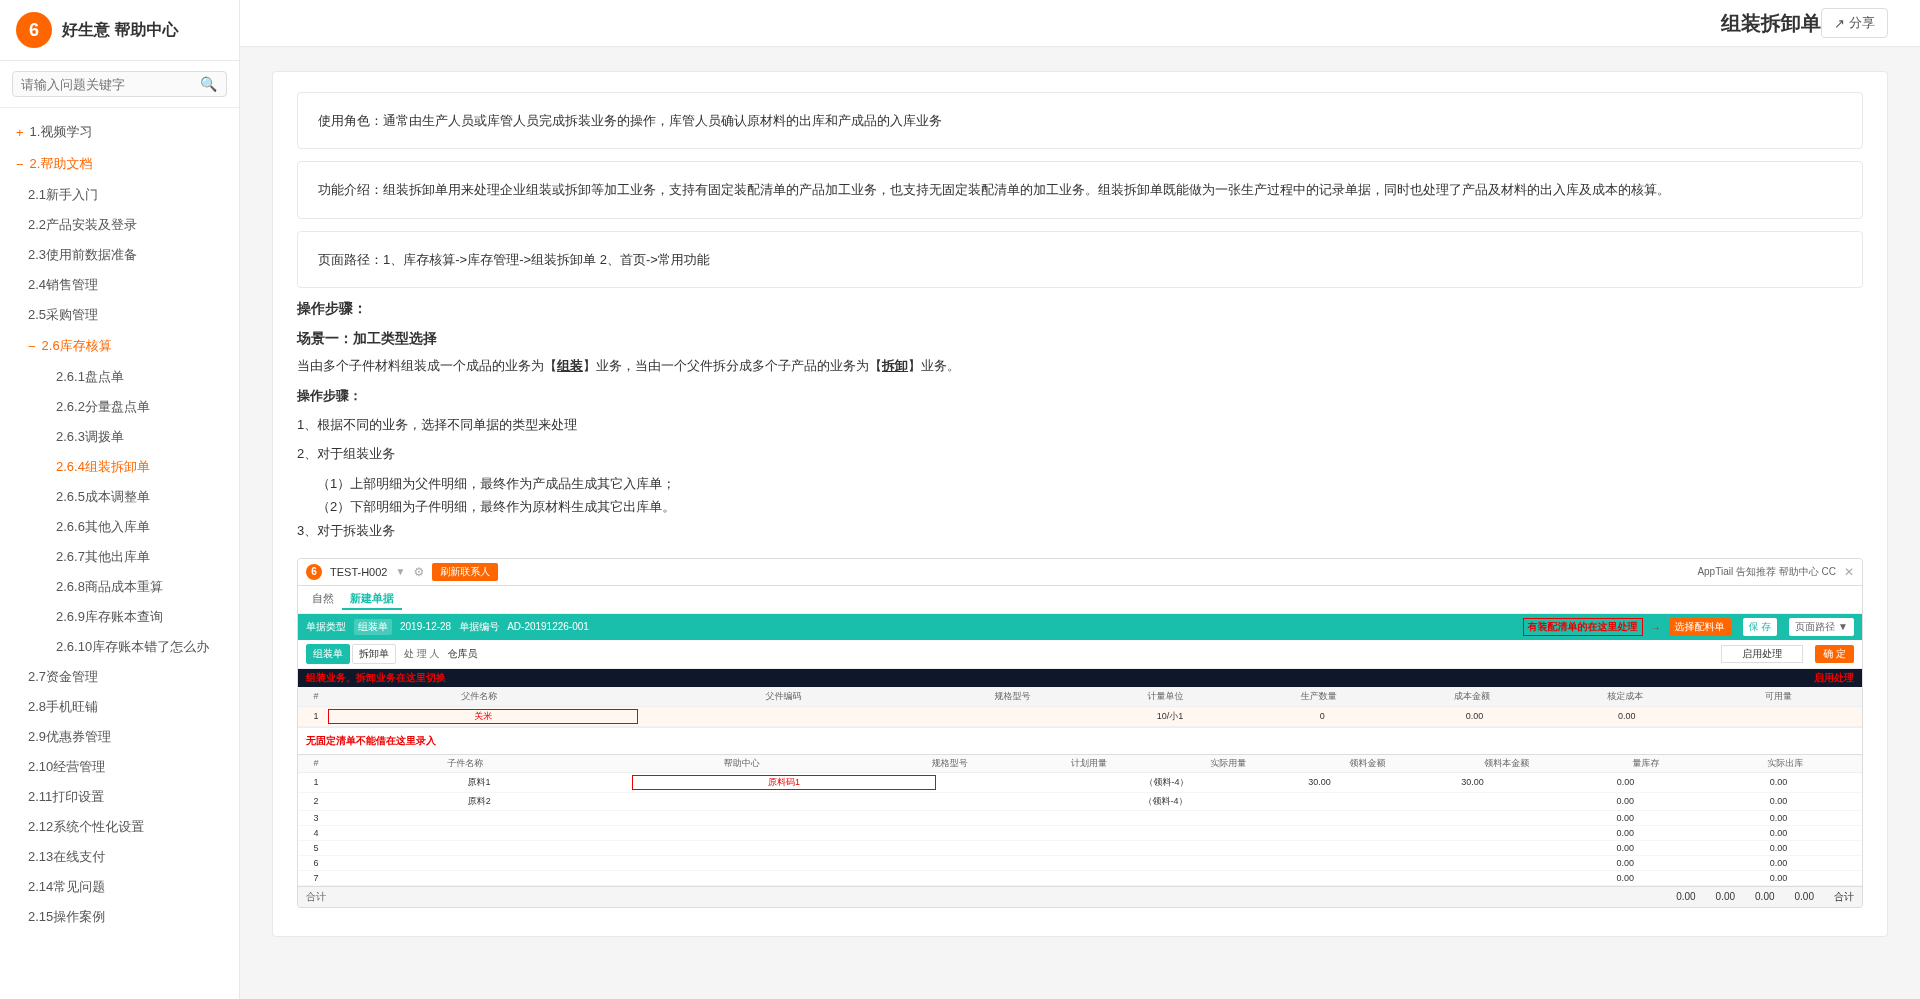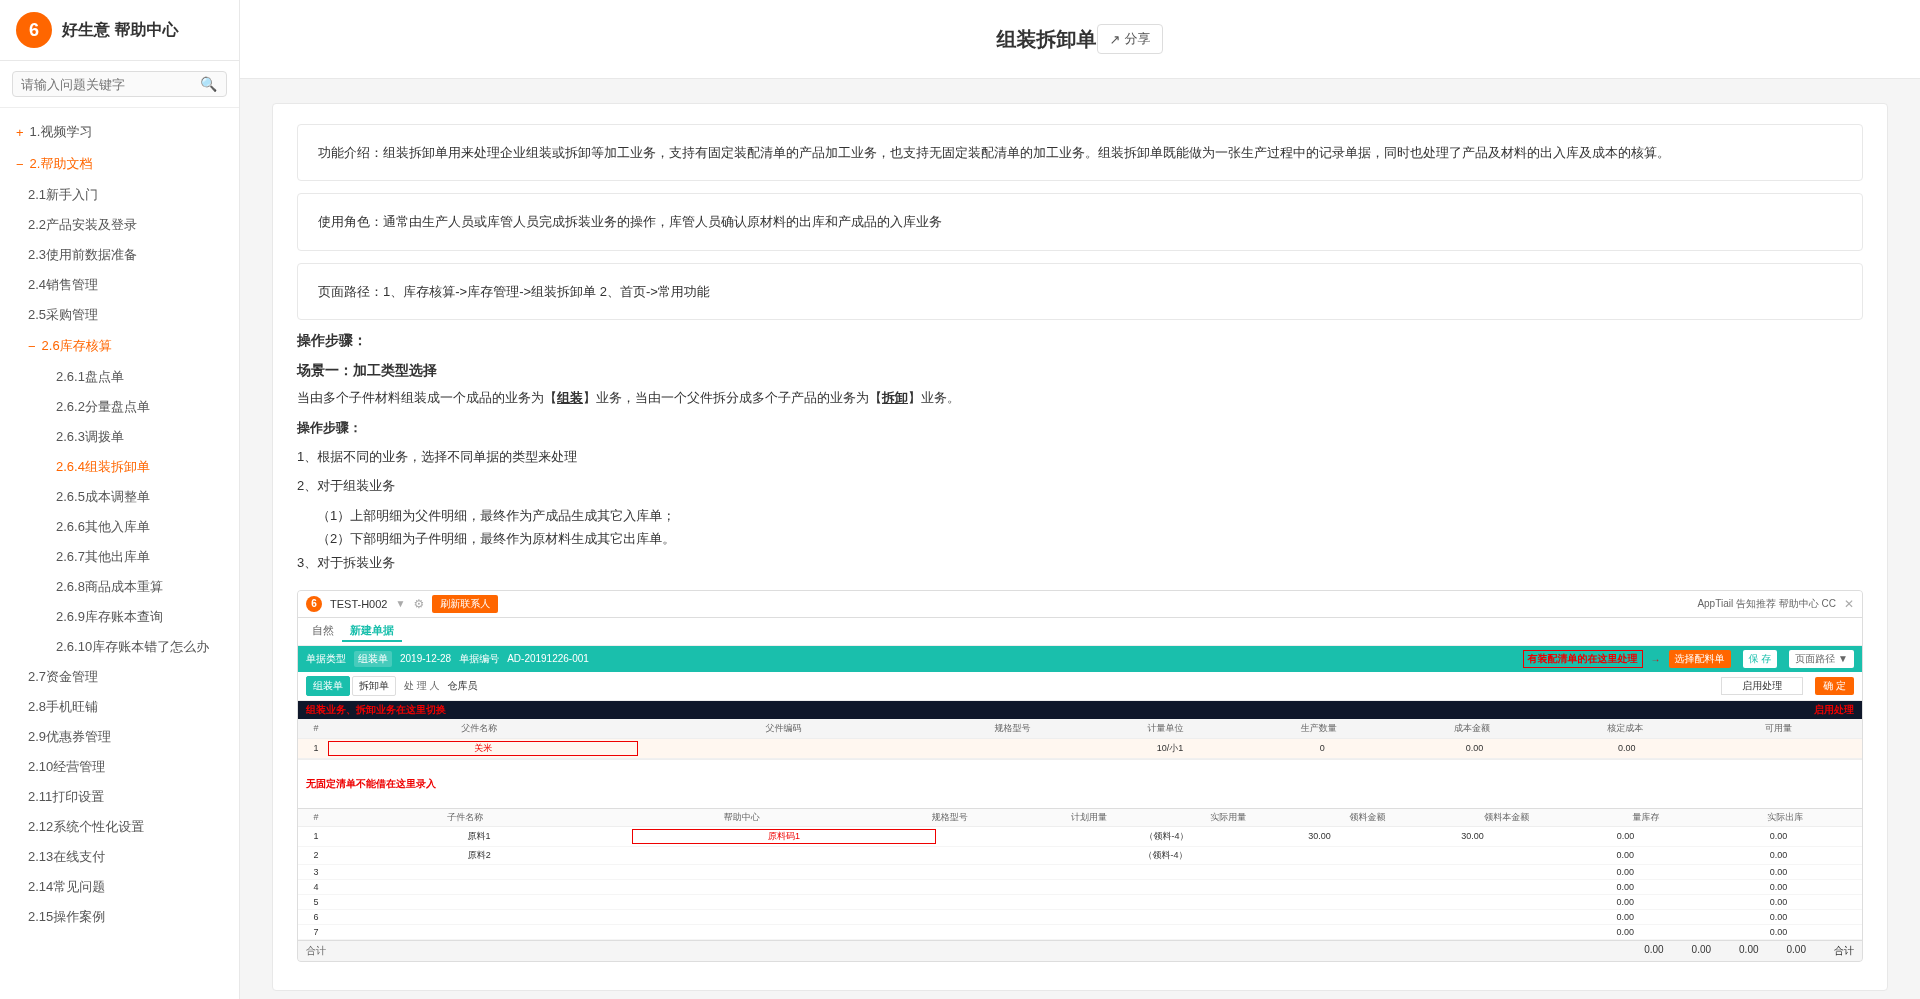--- a/index.html
+++ b/index.html
@@ -76,22 +76,22 @@
     #main {
       flex: 1;
       display: flex;
       flex-direction: column;
       overflow: hidden;
       background: #f5f5f5;
     }
     #main-header {
       background: #fff;
       border-bottom: 1px solid #e8e8e8;
-      padding: 24px 32px;
-      display: flex; align-items: center; justify-content: center;
+      padding: 8px 32px;
+      display: flex; align-items: center; justify-content: flex-end;
     }
     .page-title { font-size: 20px; font-weight: bold; color: #333; }
     .share-btn {
       display: flex; align-items: center; gap: 4px;
       border: 1px solid #ddd; border-radius: 4px;
       padding: 5px 12px; font-size: 13px; color: #555;
       cursor: pointer; background: #fff;
     }
 
     #main-content {
@@ -204,24 +204,24 @@
     }
     .ss-sub-row {
       background: #fff;
       display: flex; align-items: center;
       padding: 2px 8px;
       border-bottom: 1px solid #f5f5f5;
       font-size: 9px; color: #333; gap: 2px;
     }
     .ss-footer {
       background: #f5f5f5;
-      display: flex; align-items: flex-start;
+      display: flex; align-items: center;
       padding: 3px 8px;
       border-top: 1px solid #ddd;
-      font-size: 9px; color: #333; gap: 8px;
+      font-size: 9px; color: #333; 
     }
 
     .ss-wrap { position: relative; }
 
     .bold { font-weight: bold; }
     .underline { text-decoration: underline; }
   </style>
 </head>
 <body>
 
@@ -290,25 +290,25 @@
     <h1 class="page-title">组装拆卸单</h1>
     <button class="share-btn">
       <span>↗</span>
       <span>分享</span>
     </button>
   </div>
   <div id="main-content">
     <div class="content-section">
 
       <div class="info-block">
+        <p>使用角色：通常由生产人员或库管人员完成拆装业务的操作，库管人员确认原材料的出库和产成品的入库业务</p>
+      </div>
+
+      <div class="info-block">
         <p>功能介绍：组装拆卸单用来处理企业组装或拆卸等加工业务，支持有固定装配清单的产品加工业务，也支持无固定装配清单的加工业务。组装拆卸单既能做为一张生产过程中的记录单据，同时也处理了产品及材料的出入库及成本的核算。</p>
-      </div>
-
-      <div class="info-block">
-        <p>使用角色：通常由生产人员或库管人员完成拆装业务的操作，库管人员确认原材料的出库和产成品的入库业务</p>
       </div>
 
       <div class="info-block">
         <p>页面路径：1、库存核算-&gt;库存管理-&gt;组装拆卸单 2、首页-&gt;常用功能</p>
       </div>
 
       <div class="step-block">
         <div class="section-title">操作步骤：</div>
 
         <div class="step-scene">场景一：加工类型选择</div>
@@ -396,21 +396,21 @@
               <span class="ss-cell ss-cell-wide" style="color:#e00;border:1px solid #e00;padding:0 4px;">关米</span>
               <span class="ss-cell ss-cell-wide"></span>
               <span class="ss-cell"></span>
               <span class="ss-cell">10/小1</span>
               <span class="ss-cell">0</span>
               <span class="ss-cell">0.00</span>
               <span class="ss-cell">0.00</span>
               <span class="ss-cell"></span>
             </div>
 
-            <div style="padding:17px 8px;background:#fff;display:flex;align-items:center;border-top:1px solid #eee;">
+            <div style="padding:6px 8px;background:#fff;display:flex;align-items:center;border-top:1px solid #eee;">
               <span style="color:#e00;font-size:10px;font-weight:bold;">无固定清单不能借在这里录入</span>
               <span style="flex:1;"></span>
             </div>
 
             <div class="ss-sub-table-header">
               <span class="ss-cell" style="width:20px;flex:none;">#</span>
               <span class="ss-cell ss-cell-wide">子件名称</span>
               <span class="ss-cell ss-cell-wide">帮助中心</span>
               <span class="ss-cell">规格型号</span>
               <span class="ss-cell">计划用量</span>

